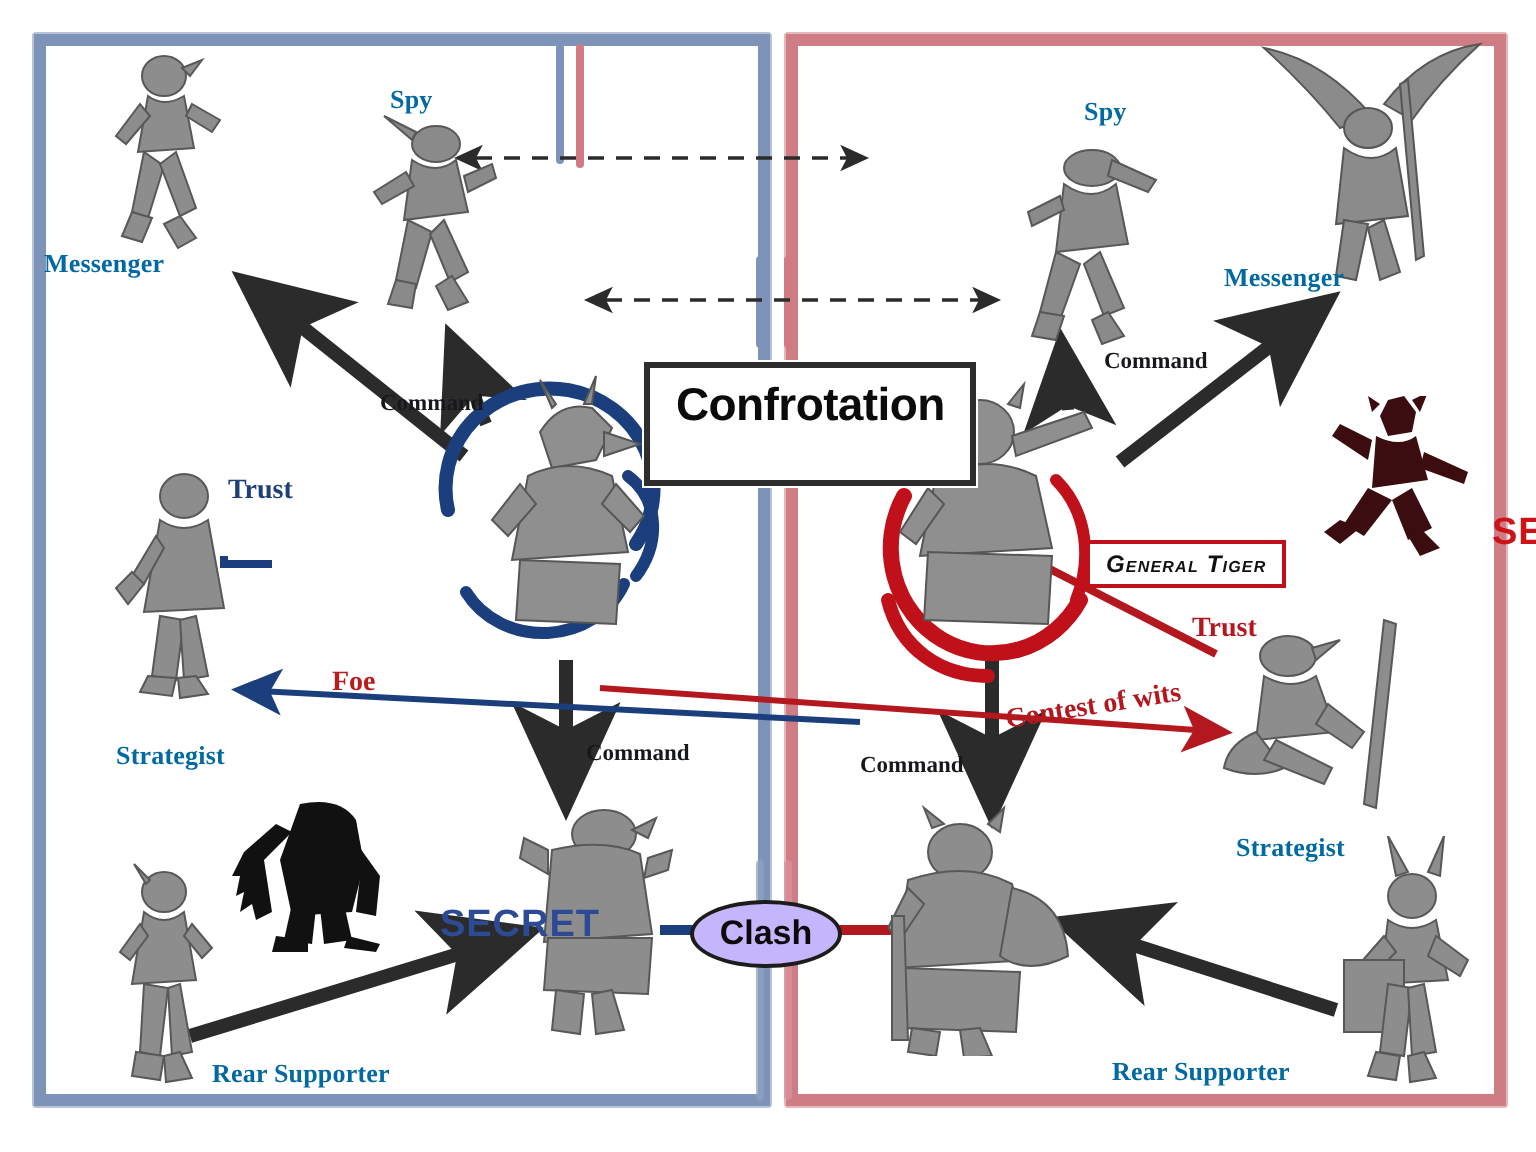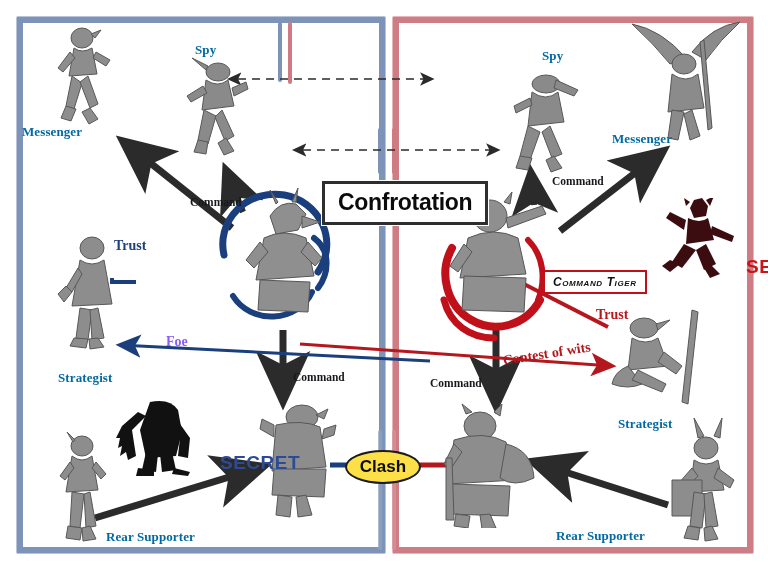--- a/index.html
+++ b/index.html
@@ -76,29 +76,29 @@
   }
   .edge-label.blue { color: #1f3f7a; font-size: 14px; }
   .edge-label.red  { color: #b4181f; font-size: 14px; }
   .edge-label.red-slant {
     color: #b4181f;
     font-size: 14px;
     transform: rotate(-9deg);
     transform-origin: left center;
   }
   .edge-label.foe {
-    color: #8b5cf6;
+    color: #b91c1c;
     font-size: 14px;
   }
 
   .title-box {
     position: absolute;
     left: 322px;
     top: 181px;
-    padding: 5px 13px 6px;
+    padding: 5px 13px 24px;
     background: #ffffff;
     border: 3px solid #2e2e2e;
     font-family: "Liberation Sans", sans-serif;
     font-weight: bold;
     font-size: 23px;
     letter-spacing: -0.3px;
     color: #0b0b0b;
     box-shadow: 0 0 0 1px #ffffff;
     z-index: 40;
     white-space: nowrap;
@@ -122,21 +122,21 @@
   #general-tiger-box  { left: 543px; top: 270px; border: 2px solid #c0111a; }
 
   .clash-badge {
     position: absolute;
     left: 345px;
     top: 450px;
     width: 72px;
     height: 30px;
     border: 2.5px solid #1c1c1c;
     border-radius: 50%;
-    background: #fde047;
+    background: #c4b5fd;
     display: flex;
     align-items: center;
     justify-content: center;
     font-family: "Liberation Sans", sans-serif;
     font-weight: bold;
     font-size: 17px;
     color: #0b0b0b;
     z-index: 45;
   }
 
@@ -481,21 +481,21 @@
         <path d="M52 46 l10 20 -12 6 -8 -20z"></path>
         <path d="M16 62 l-8 6 8 6 10 -8z"></path>
         <path d="M56 66 l10 10 -10 4 -6 -10z"></path>
       </g>
     </svg>
     <span class="word">SECRET</span>
   </div>
 
   <div class="title-box">Confrotation</div>
 
-  <div class="general-box" id="general-tiger-box">Command Tiger</div>
+  <div class="general-box" id="general-tiger-box">General Tiger</div>
 
   <div class="clash-badge">Clash</div>
 
   <div class="role-label" style="left:22px;top:124px;">Messenger</div>
   <div class="role-label" style="left:195px;top:42px;">Spy</div>
   <div class="role-label" style="left:58px;top:370px;">Strategist</div>
   <div class="role-label" style="left:106px;top:529px;">Rear Supporter</div>
 
   <div class="role-label" style="left:542px;top:48px;">Spy</div>
   <div class="role-label" style="left:612px;top:131px;">Messenger</div>

